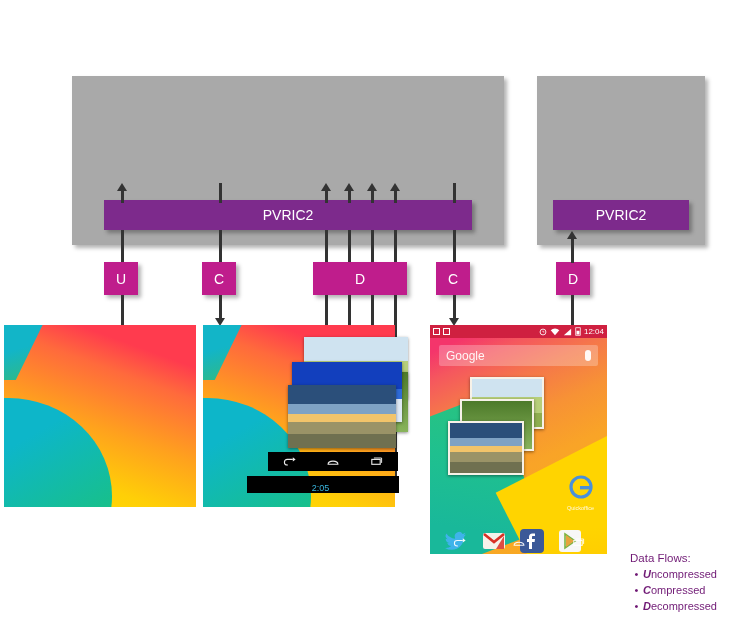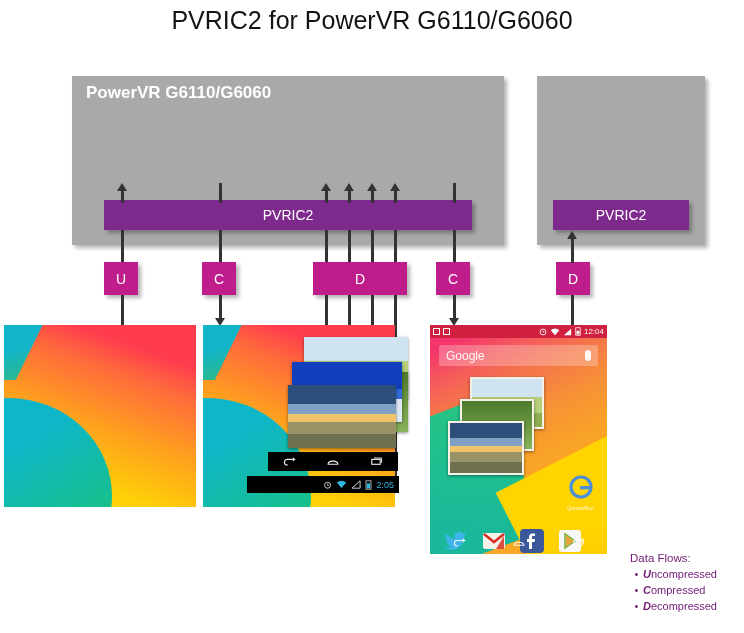--- a/index.html
+++ b/index.html
@@ -78,21 +78,21 @@
   }
 
   .navbar{
     position:absolute;background:#000000;display:flex;align-items:center;
     justify-content:space-around;
   }
   .navglyph{width:14px;height:11px;opacity:.92;}
 
   .statusbar{
     position:absolute;background:#000000;display:flex;align-items:center;
-    justify-content:flex-end;gap:4px;padding-right:5px;box-sizing:border-box;
+    justify-content:flex-end;gap:4px;padding-right:5px;box-sizing:border-box;flex-direction:column;
   }
   .status-time{color:#39b7e0;font-size:9px;font-family:"Liberation Sans",sans-serif;}
 
   
   .photo{position:absolute;background:#ddd;box-shadow:0 1px 3px rgba(0,0,0,.45);}
   .ph-field{background:
      linear-gradient(#cfe3f0 0 38%,#b7cf7a 38% 70%,#8fae50 70% 100%);}
   .ph-bluesky{background:
      linear-gradient(#123fbd 0 45%,#2f6bd8 45% 62%,#dfe9f5 62% 100%);}
   .ph-road{background:
@@ -144,24 +144,22 @@
   .lg-title{font-size:11.5px;margin-bottom:2px;}
   .lg-row{display:flex;font-size:11px;line-height:16px;}
   .lg-bullet{width:13px;text-align:center;}
   .lg-em{font-weight:bold;font-style:italic;}
 </style>
 </head>
 <body>
 
 <div id="stage">
 
-  <div class="title">PVRIC2 for PowerVR G6110/G6060</div>
 
   <div class="graybox" id="soc-box"></div>
-  <div class="soc-label">PowerVR G6110/G6060</div>
 
   <div class="blk purple" id="pvric-blk">
     <span>PVRIC2</span>
   </div>
 
   <div class="graybox" id="disp-box"></div>
   <div class="blk purple" id="dpvric-blk">
     <span>PVRIC2</span>
   </div>
 

